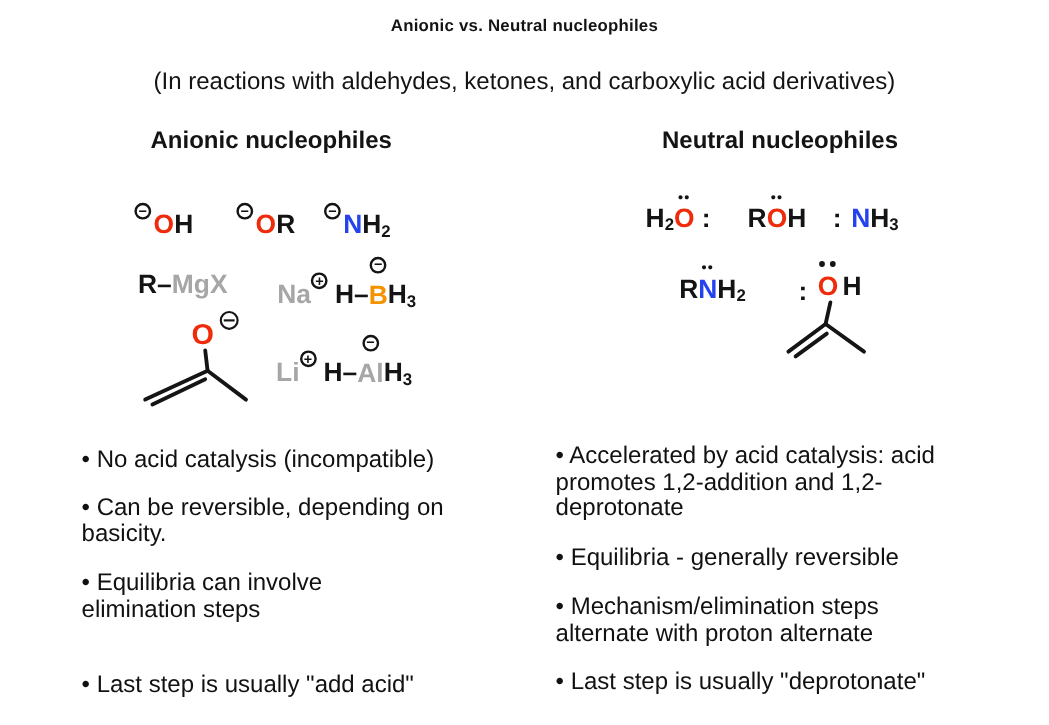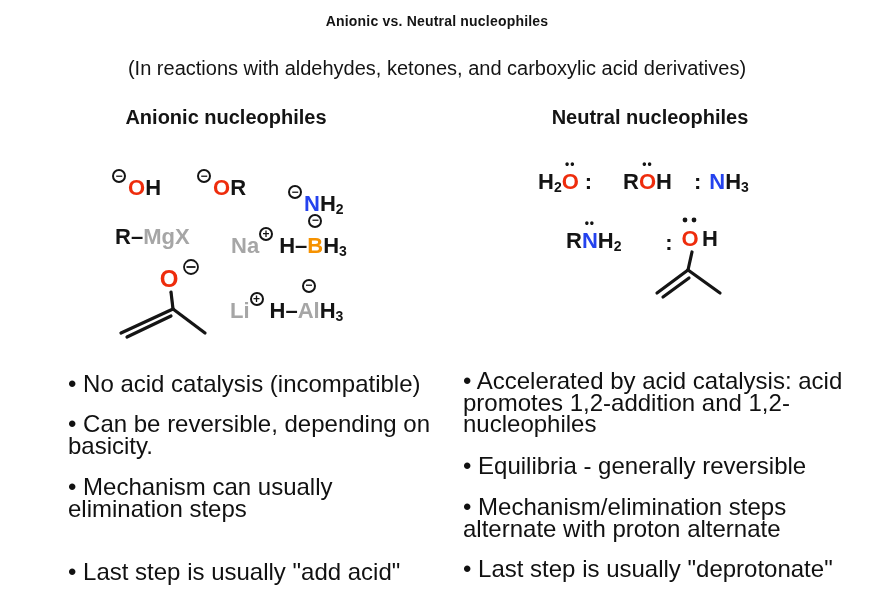--- a/index.html
+++ b/index.html
@@ -54,21 +54,21 @@
   
   .skeleton { position:absolute; overflow:visible; }
   .bond { stroke:#151515; stroke-width:3.2; stroke-linecap:round; }
   .chg-circle { fill:none; stroke:#151515; stroke-width:1.8; }
   .chg-line { stroke:#151515; stroke-width:1.8; }
   .dot { fill:#151515; }
   .atom-text { font-size:22px; font-weight:bold; font-family:"Liberation Sans", sans-serif; fill:currentColor; }
   .atom-text-lg { font-size:24px; }
 
   
-  .note { position:absolute; font-size:24px; line-height:21.5px; color:#111111; }
+  .note { position:absolute; font-size:20px; line-height:21.5px; color:#111111; }
   .note div { white-space:nowrap; }
 </style>
 </head>
 <body>
 
 <div class="canvas">
 
   <div class="title">Anionic vs. Neutral nucleophiles</div>
   <div class="subtitle">(In reactions with aldehydes, ketones, and carboxylic acid derivatives)</div>
 
@@ -76,21 +76,21 @@
   <div class="col-header hdr-right">Neutral nucleophiles</div>
 
   <div class="struct" style="left:112px;top:169px;">
     <span class="chg chg-sup">−</span><span class="red">O</span><span>H</span>
   </div>
 
   <div class="struct" style="left:197px;top:169px;">
     <span class="chg chg-sup">−</span><span class="red">O</span><span>R</span>
   </div>
 
-  <div class="struct" style="left:288px;top:169px;margin-top:16px;">
+  <div class="struct" style="left:270px;top:169px;">
     <span class="chg chg-sup">−</span><span class="blue">N</span><span>H</span><span class="sub">2</span>
   </div>
 
   <div class="struct" style="left:115px;top:224px;">
     <span>R</span><span>–</span><span class="gray">MgX</span>
   </div>
 
   <div class="struct" style="left:231px;top:227px;">
     <span class="gray">Na</span><span class="chg chg-sup">+</span><span class="gapS"></span><span>H</span><span>–</span><span class="aw"><span class="chg chg-over">−</span><span class="orange">B</span></span><span>H</span><span class="sub">3</span>
   </div>
@@ -142,31 +142,31 @@
   </svg>
 
   <div class="note" style="left:68px;top:373px;">
     <div>• No acid catalysis (incompatible)</div>
   </div>
   <div class="note" style="left:68px;top:413px;">
     <div>• Can be reversible, depending on</div>
     <div>basicity.</div>
   </div>
   <div class="note" style="left:68px;top:476px;">
-    <div>• Mechanism can usually</div>
+    <div>• Equilibria can involve</div>
     <div>elimination steps</div>
   </div>
   <div class="note" style="left:68px;top:561px;">
     <div>• Last step is usually "add acid"</div>
   </div>
 
   <div class="note" style="left:463px;top:370px;">
     <div>• Accelerated by acid catalysis: acid</div>
     <div>promotes 1,2-addition and 1,2-</div>
-    <div>nucleophiles</div>
+    <div>deprotonate</div>
   </div>
   <div class="note" style="left:463px;top:455px;">
     <div>• Equilibria - generally reversible</div>
   </div>
   <div class="note" style="left:463px;top:496px;">
     <div>• Mechanism/elimination steps</div>
     <div>alternate with proton alternate</div>
   </div>
   <div class="note" style="left:463px;top:558px;">
     <div>• Last step is usually "deprotonate"</div>

